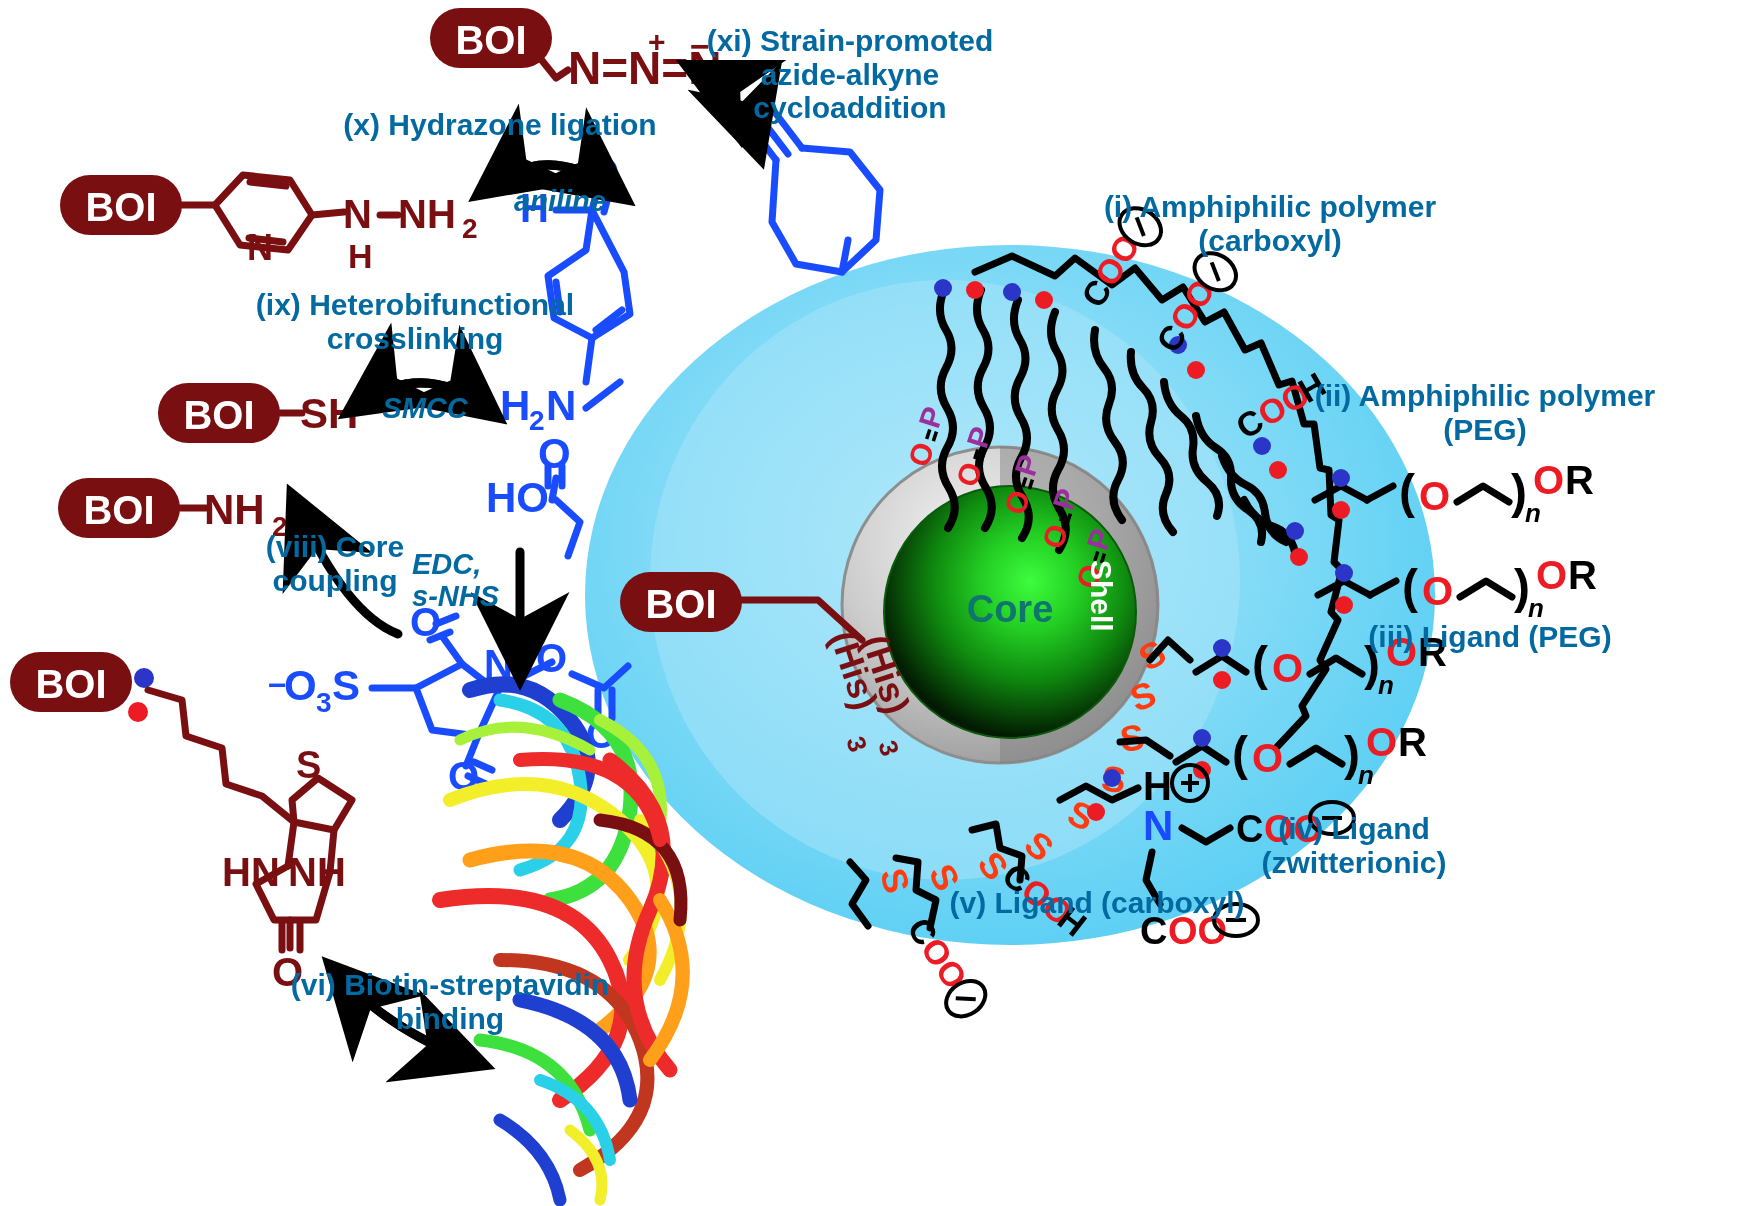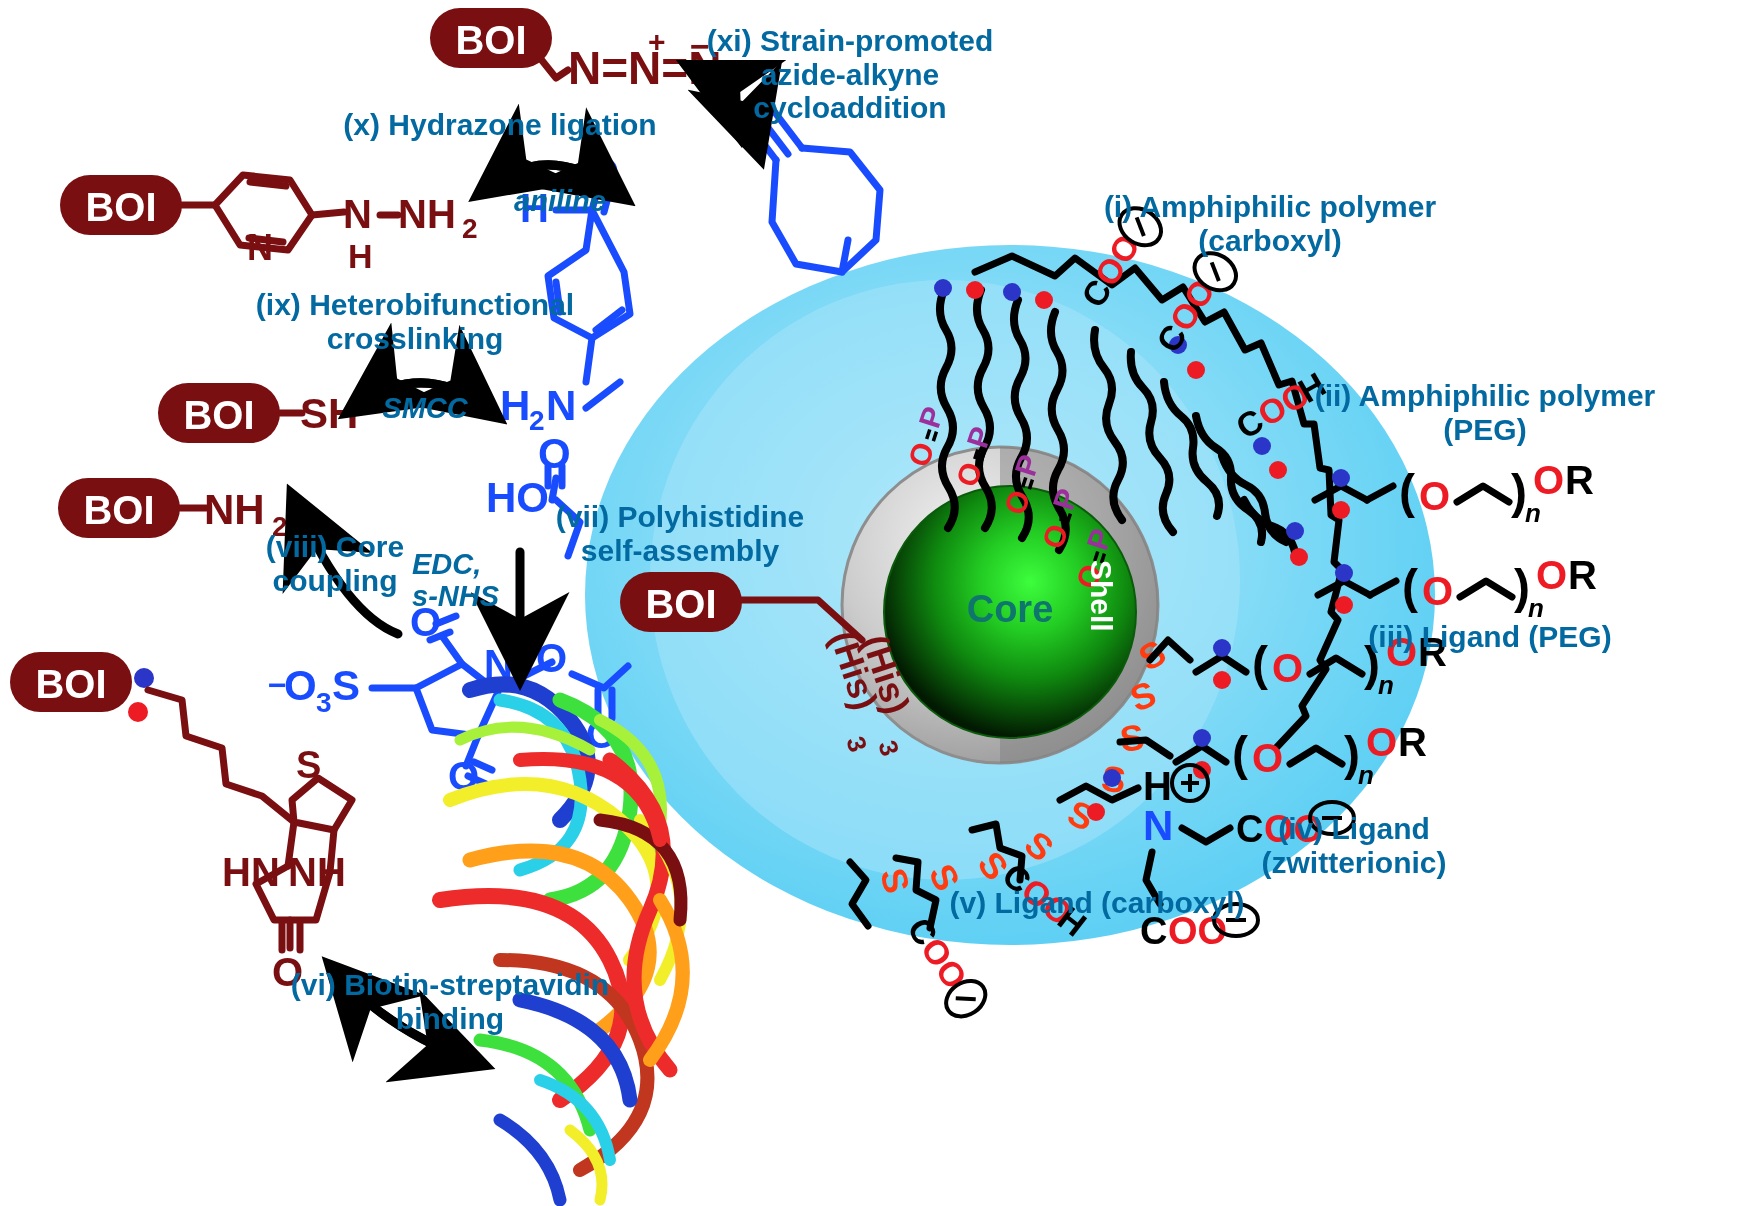--- a/index.html
+++ b/index.html
@@ -428,22 +428,20 @@
   <div class="lbl" style="left:1290px;top:620px;width:400px;font-size:30px;">(iii) Ligand (PEG)</div>
 
   <div class="lbl" style="left:1189px;top:812px;width:330px;font-size:30px;">(iv) Ligand
 (zwitterionic)</div>
 
   <div class="lbl" style="left:882px;top:886px;width:430px;font-size:30px;text-align:center;">(v) Ligand (carboxyl)</div>
 
   <div class="lbl" style="left:200px;top:968px;width:500px;font-size:30px;">(vi) Biotin-streptavidin
 binding</div>
 
-  <div class="lbl" style="left:530px;top:500px;width:300px;font-size:30px;">(vii) Polyhistidine
-self-assembly</div>
 
   <div class="lbl" style="left:220px;top:530px;width:230px;font-size:30px;">(viii) Core
 coupling</div>
 
   <div class="lbl" style="left:255px;top:288px;width:320px;font-size:30px;">(ix) Heterobifunctional
 crosslinking</div>
 
   <div class="lbl" style="left:330px;top:108px;width:340px;font-size:30px;">(x) Hydrazone ligation</div>
 
   <div class="lbl" style="left:700px;top:24px;width:300px;font-size:30px;">(xi) Strain-promoted

